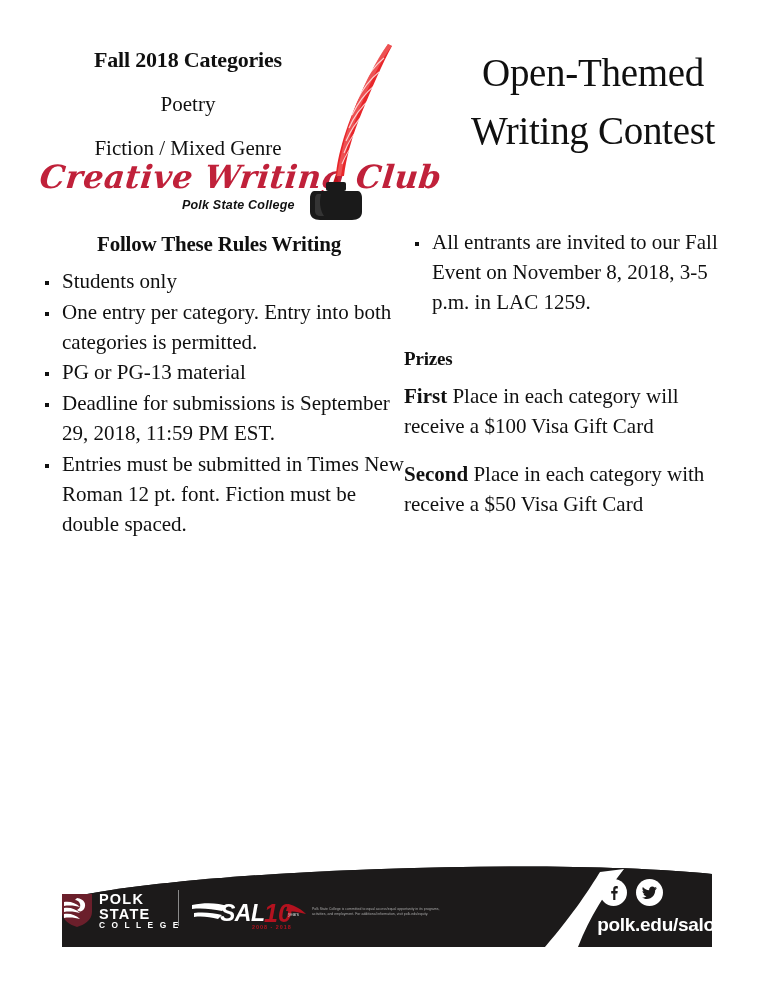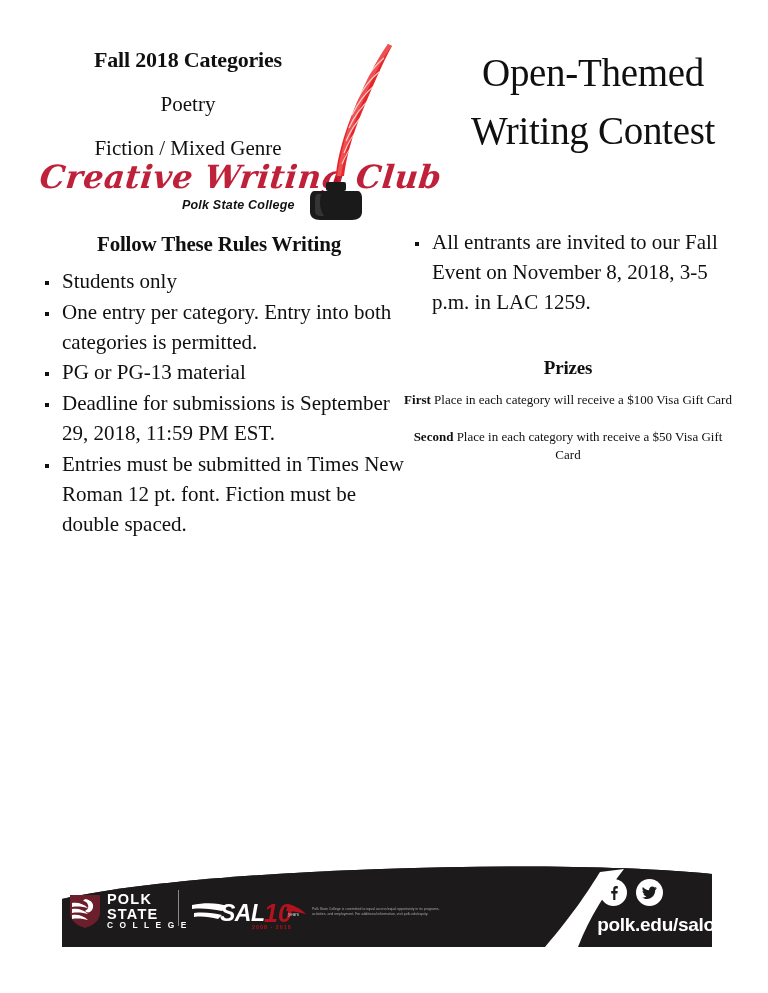--- a/index.html
+++ b/index.html
@@ -133,32 +133,32 @@
     position: absolute;
     left: 11px;
     top: 14px;
     width: 4px;
     height: 4px;
     background: #111;
   }
 
   
   .prizes {
-    margin-top: 40px;
-    text-align: center;
+    margin-top: 31px;
+    text-align: left;
     padding-right: 2px;
   }
   .prizes-heading {
     font-weight: bold;
     font-size: 19px;
     margin-bottom: 12px;
     letter-spacing: -0.2px;
   }
   .prize-line {
-    font-size: 13px;
+    font-size: 21px;
     line-height: 1.42;
     margin-bottom: 18px;
   }
   .prize-line b { font-weight: bold; }
 
   
   .footer {
     position: absolute;
     left: 0;
     top: 852px;
@@ -167,24 +167,24 @@
   }
   .footer-svg { position: absolute; left: 0; top: 0; }
 
   .footer-content {
     position: absolute;
     left: 0; top: 0;
     width: 768px; height: 100px;
   }
   .polk-shield-wrap {
     position: absolute;
-    left: 68px;
+    left: 60px;
     top: 40px;
     display: flex;
-    align-items: center;
+    align-items: flex-start;
   }
   .polk-words {
     margin-left: 5px;
     font-family: "Liberation Sans", sans-serif;
     color: #ffffff;
     line-height: 1.0;
   }
   .pw1 { font-size: 14.5px; font-weight: bold; letter-spacing: 1.2px; }
   .pw2 { font-size: 14.5px; font-weight: bold; letter-spacing: 1.2px; }
   .pw3 { font-size: 8.4px; font-weight: bold; letter-spacing: 2.1px; }

